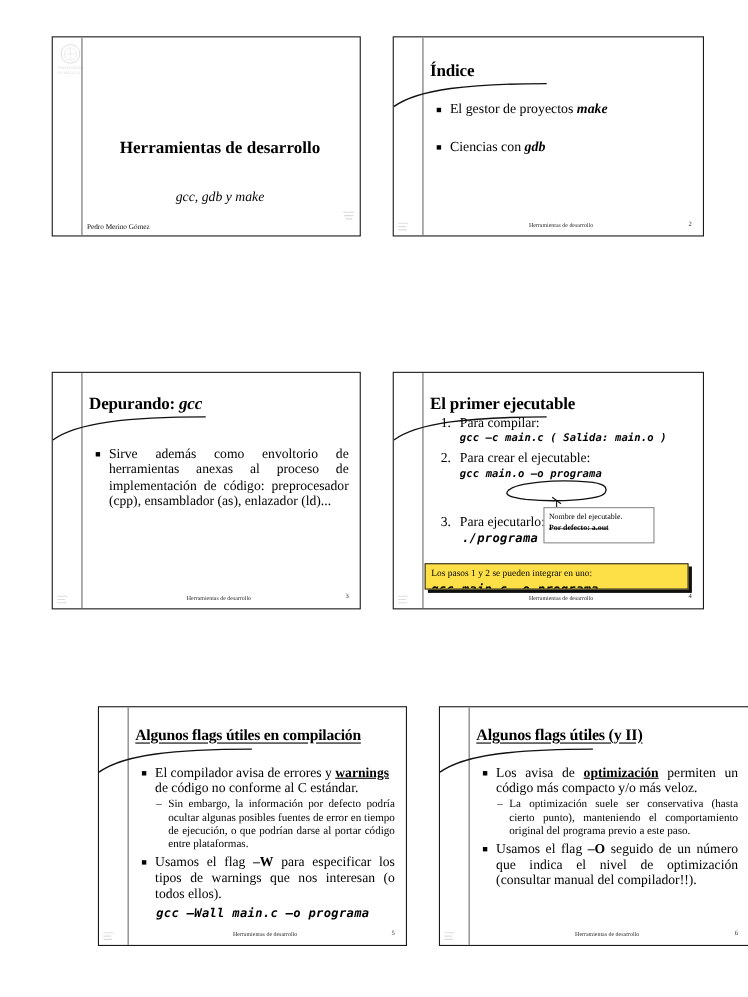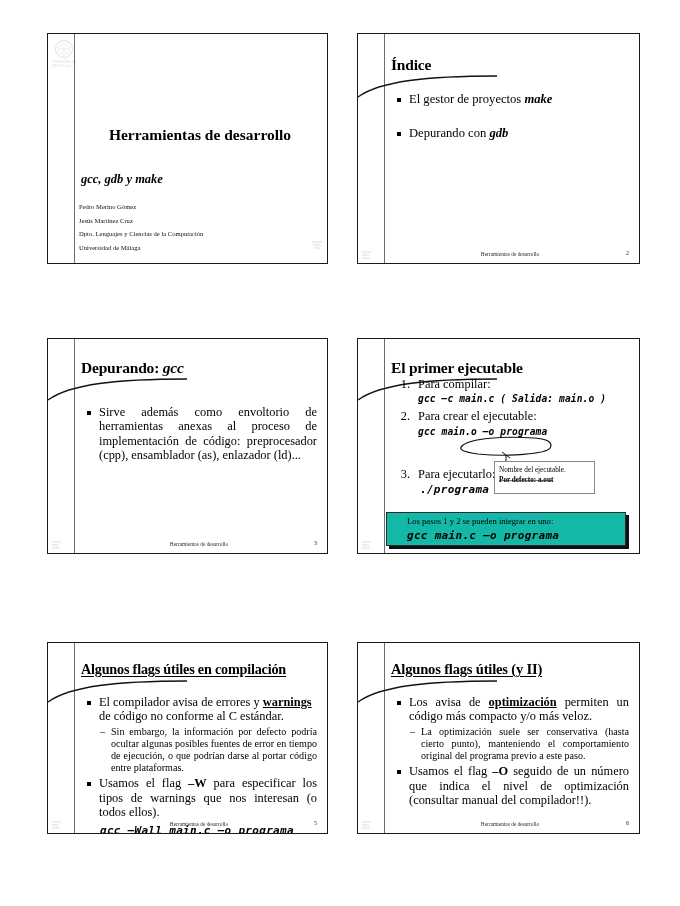--- a/index.html
+++ b/index.html
@@ -29,23 +29,23 @@
   }
 
   
   .slide {
     position: absolute;
     background: #fff;
     border: 1.5px solid #1a1a1a;
     box-sizing: border-box;
     overflow: hidden;
   }
-  .slide.r1 { top: 33px; height: 231px; }
+  .slide.r1 { top: 33px; height: 182px; }
   .slide.r2 { top: 338px; height: 216px; }
-  .slide.r3 { top: 642px; height: 192px; }
+  .slide.r3 { top: 642px; height: 218px; margin-left: 42px; }
   .slide.cL { left: 47px;  width: 281px; }
   .slide.cR { left: 357px; width: 283px; }
 
   
   .vrule {
     position: absolute;
     top: 0; bottom: 0;
     left: 26px;
     width: 1px;
     background: #6d6d6d;
@@ -170,21 +170,22 @@
     left: 33px; right: 8px;
     top: 92px;
     text-align: center;
     font-weight: bold;
     font-size: 15.5px;
   }
   .t1-sub {
     position: absolute;
     left: 33px; right: 8px;
     top: 138px;
-    font-weight: bold;
+    text-align: center;
+    font-weight: normal;
     font-style: italic;
     font-size: 12.5px;
   }
   .t1-authors {
     position: absolute;
     left: 31px;
     top: 166px;
     font-size: 6.6px;
     line-height: 2.05;
     color: #111;
@@ -238,25 +239,25 @@
     line-height: 1.45;
     z-index: 6;
   }
   .callout .l2 { font-weight: bold; }
 
   .botbox {
     position: absolute;
     left: 28px;
     top: 173px;
     width: 240px;
-    height: 34px;
+    height: 24px;
     border: 1px solid #2b2b2b;
-    background: #14b8a6;
+    background: #fde047;
     box-sizing: border-box;
-    padding: 3px 5px 0 20px;
+    padding: 3px 5px 0 5px;
     z-index: 5;
     box-shadow: 3px 3px 0 0 #0f0f0f;
     overflow: hidden;
   }
   .botbox .bb-t { font-size: 8.6px; line-height: 1.3; }
   .botbox .bb-c { margin-top: 2px; }
 
   .oval-svg {
     position: absolute;
     left: 96px;
@@ -313,21 +314,21 @@
     <div class="swoosh" style="top:36px">
       <svg viewBox="0 0 283 34" preserveAspectRatio="none">
         <path d="M0 27 C 22 11, 70 6, 140 6" fill="none" stroke="#111" stroke-width="1.3"></path>
       </svg>
     </div>
     <div class="body-area" style="top:58px">
       <div class="idx-item">
         <span>El gestor de proyectos </span><i class="em">make</i>
       </div>
       <div class="idx-item">
-        <span>Depurando con </span><i class="em">gdb</i>
+        <span>Ciencias con </span><i class="em">gdb</i>
       </div>
     </div>
     <div class="corner-logo logo-bl">
       <svg width="11" height="11" viewBox="0 0 11 11">
             <path d="M1 2 H10 M1 5 H8 M1 8 H9" stroke="#666" stroke-width="1"></path>
           </svg>
     </div>
     <div class="s-footer">
       <div class="f-center">Herramientas de desarrollo</div>
       <div class="f-page">2</div>

